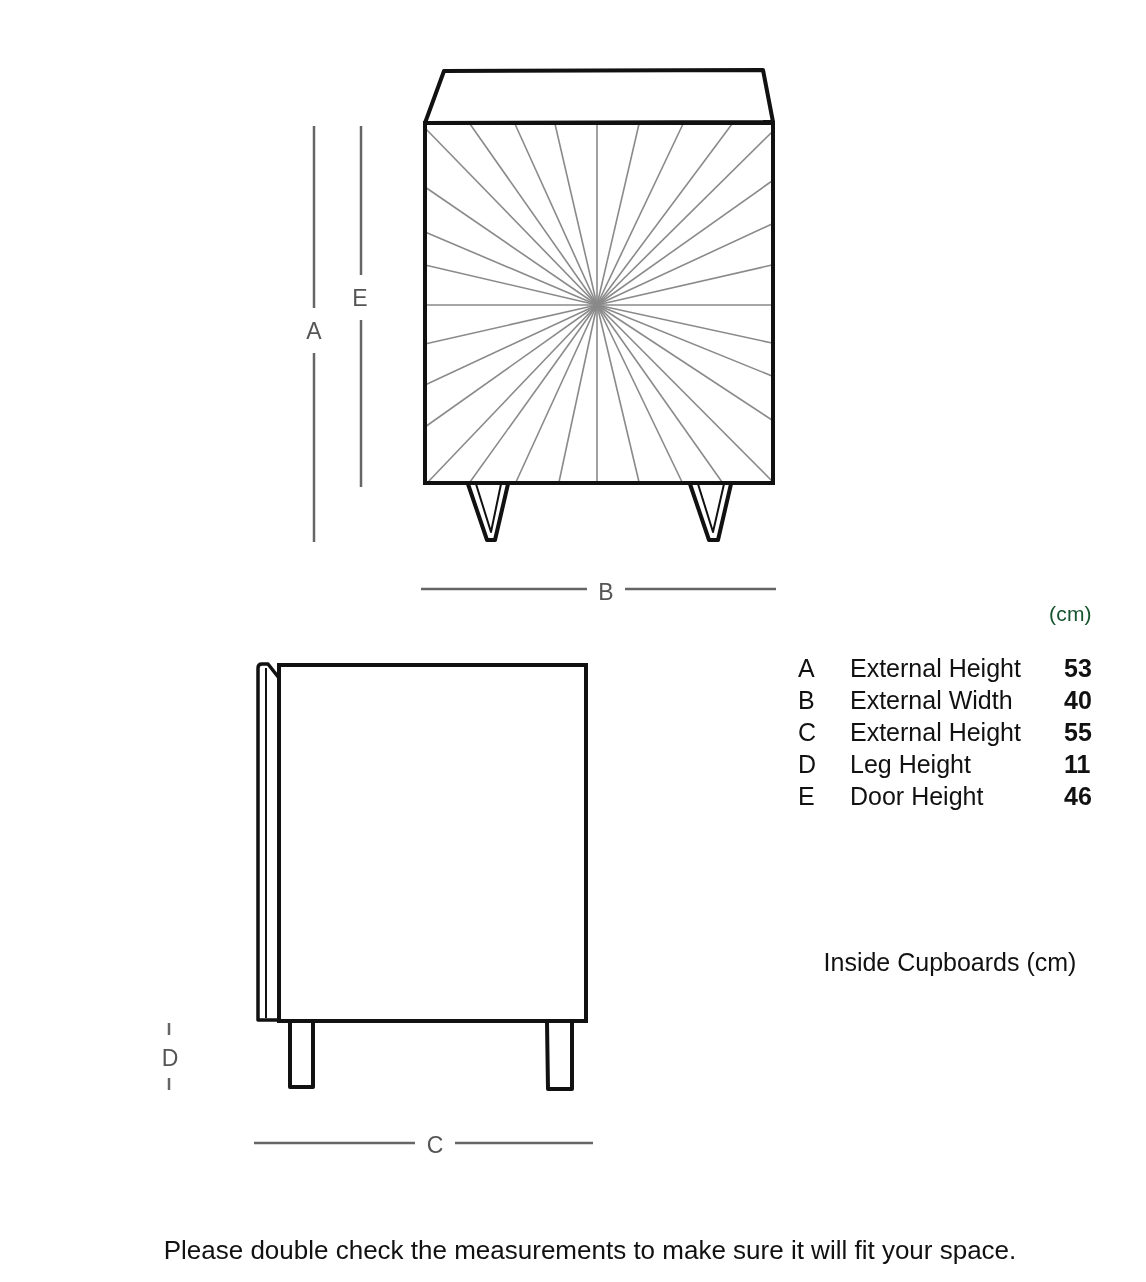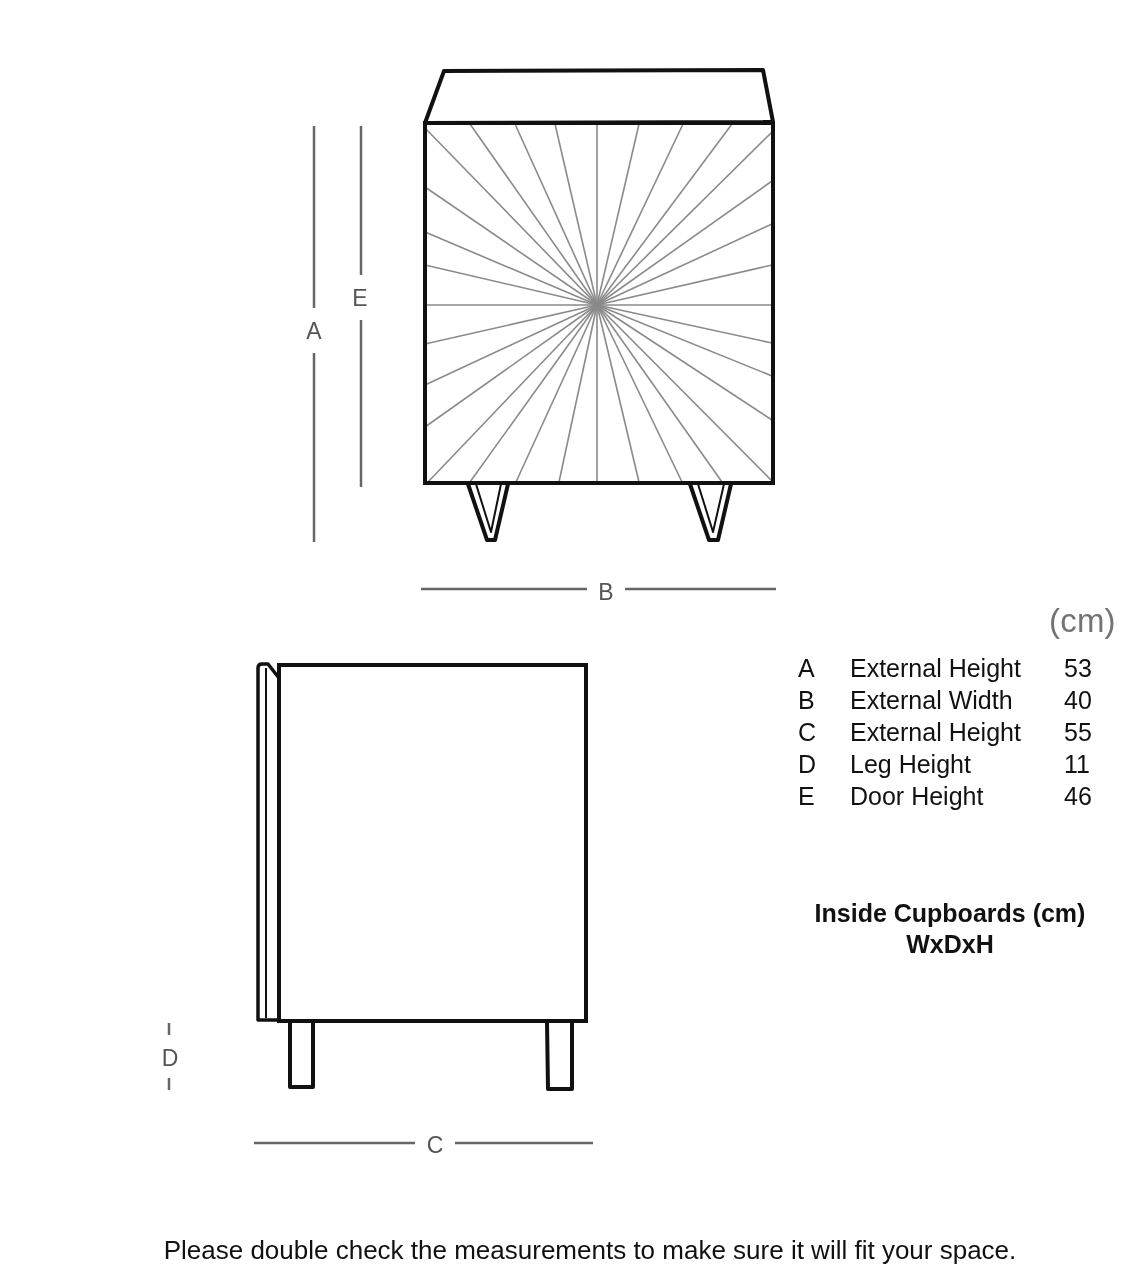--- a/index.html
+++ b/index.html
@@ -24,51 +24,50 @@
     }
     .dim-label {
       font-family: "Liberation Sans", "DejaVu Sans", sans-serif;
       font-size: 23px;
       fill: #555555;
     }
     .unit-label {
       position: absolute;
       left: 1049px;
       top: 602px;
-      font-size: 33px;
-      color: #737373;
+      font-size: 21px;
+      color: #14532d;
       letter-spacing: 0.2px;
     }
     .spec-table {
       position: absolute;
       left: 798px;
       top: 652px;
       border-collapse: collapse;
       font-size: 25px;
       color: #111;
     }
     .spec-table td {
       padding: 0;
       height: 32px;
       line-height: 32px;
       white-space: nowrap;
     }
     .spec-table td.letter { width: 52px; }
     .spec-table td.name { width: 214px; }
-    .spec-table td.value { width: 40px; }
+    .spec-table td.value { width: 40px; font-weight: bold; }
     .inside-block {
       position: absolute;
       left: 800px;
-      top: 898px;
+      top: 947px;
       width: 300px;
       text-align: center;
       font-size: 25px;
       line-height: 31px;
       color: #111;
-      font-weight: bold;
     }
     .footer-note {
       position: absolute;
       left: 0;
       top: 1235px;
       width: 1180px;
       text-align: center;
       font-size: 26px;
       color: #111;
     }
@@ -198,16 +197,15 @@
     <tr>
       <td class="letter">E</td>
       <td class="name">Door Height</td>
       <td class="value">46</td>
     </tr>
   </tbody>
 </table>
 
 <div class="inside-block">
   <div>Inside Cupboards (cm)</div>
-  <div>WxDxH</div>
 </div>
 
 <div class="footer-note">Please double check the measurements to make sure it will fit your space.</div>
 
 </body></html>

